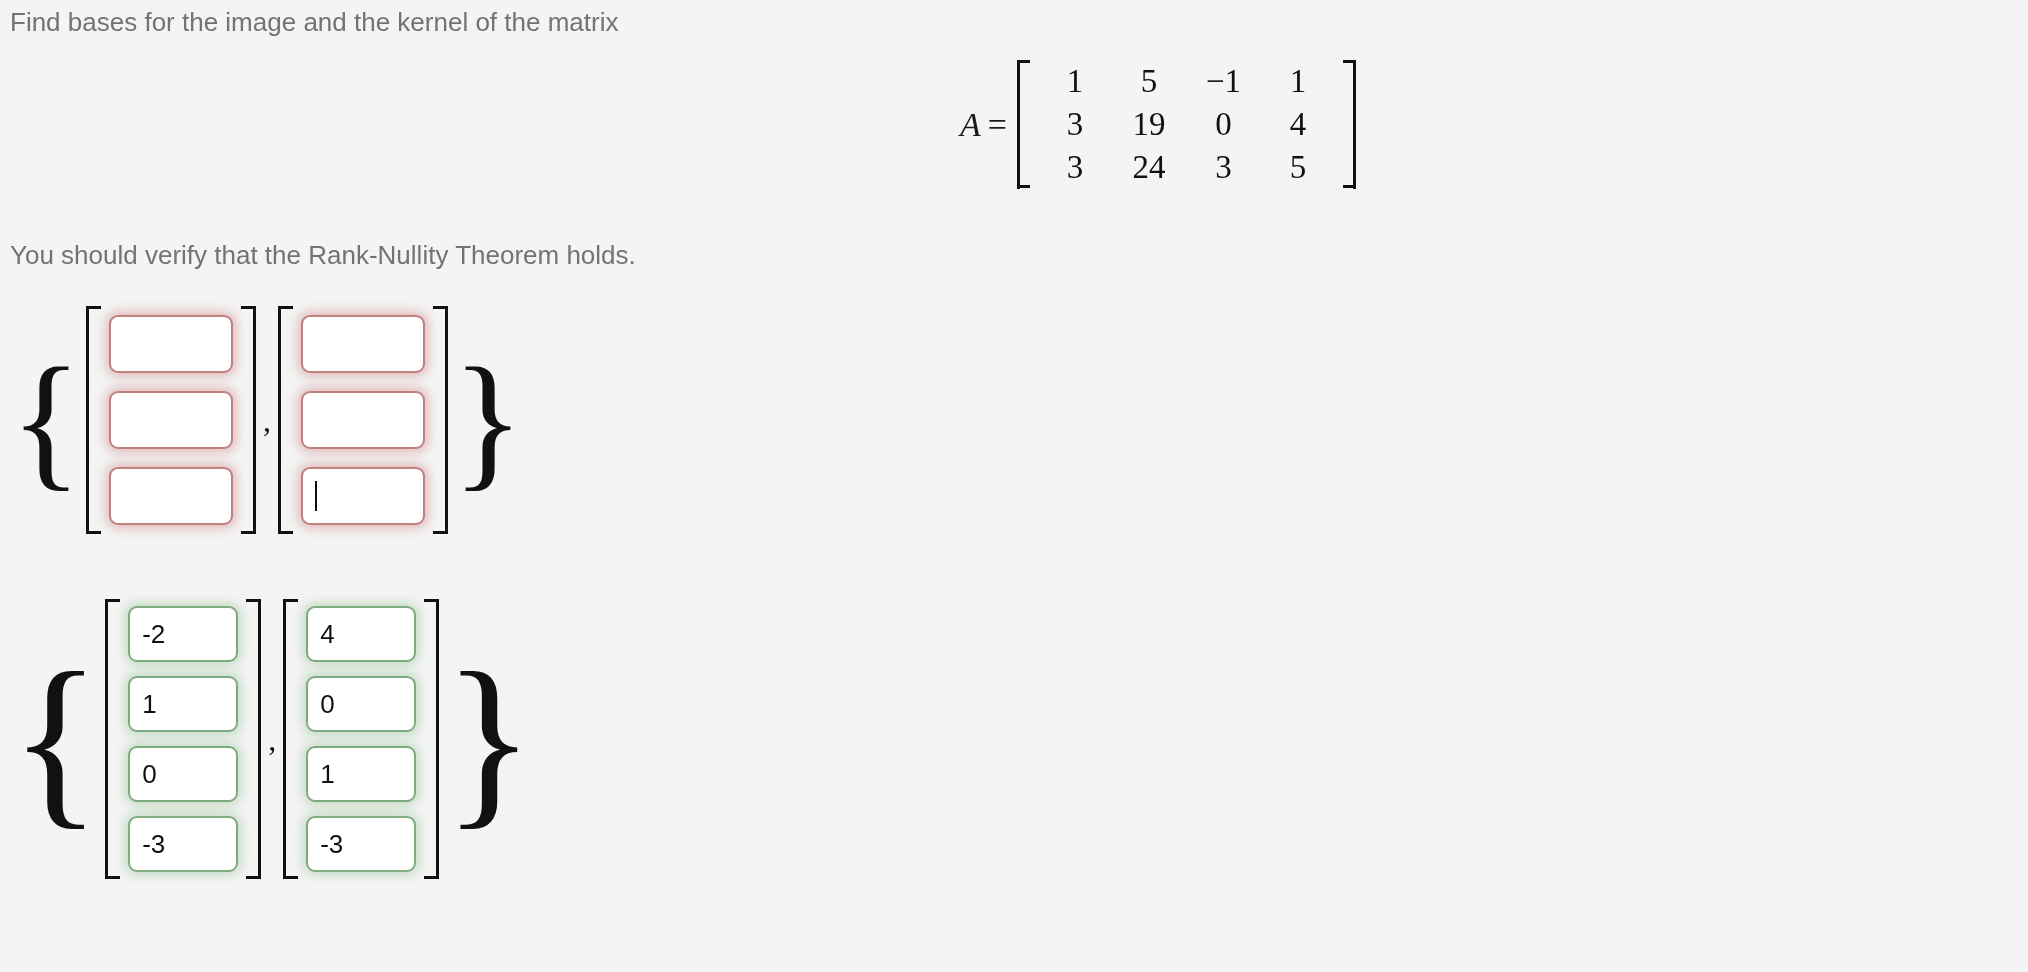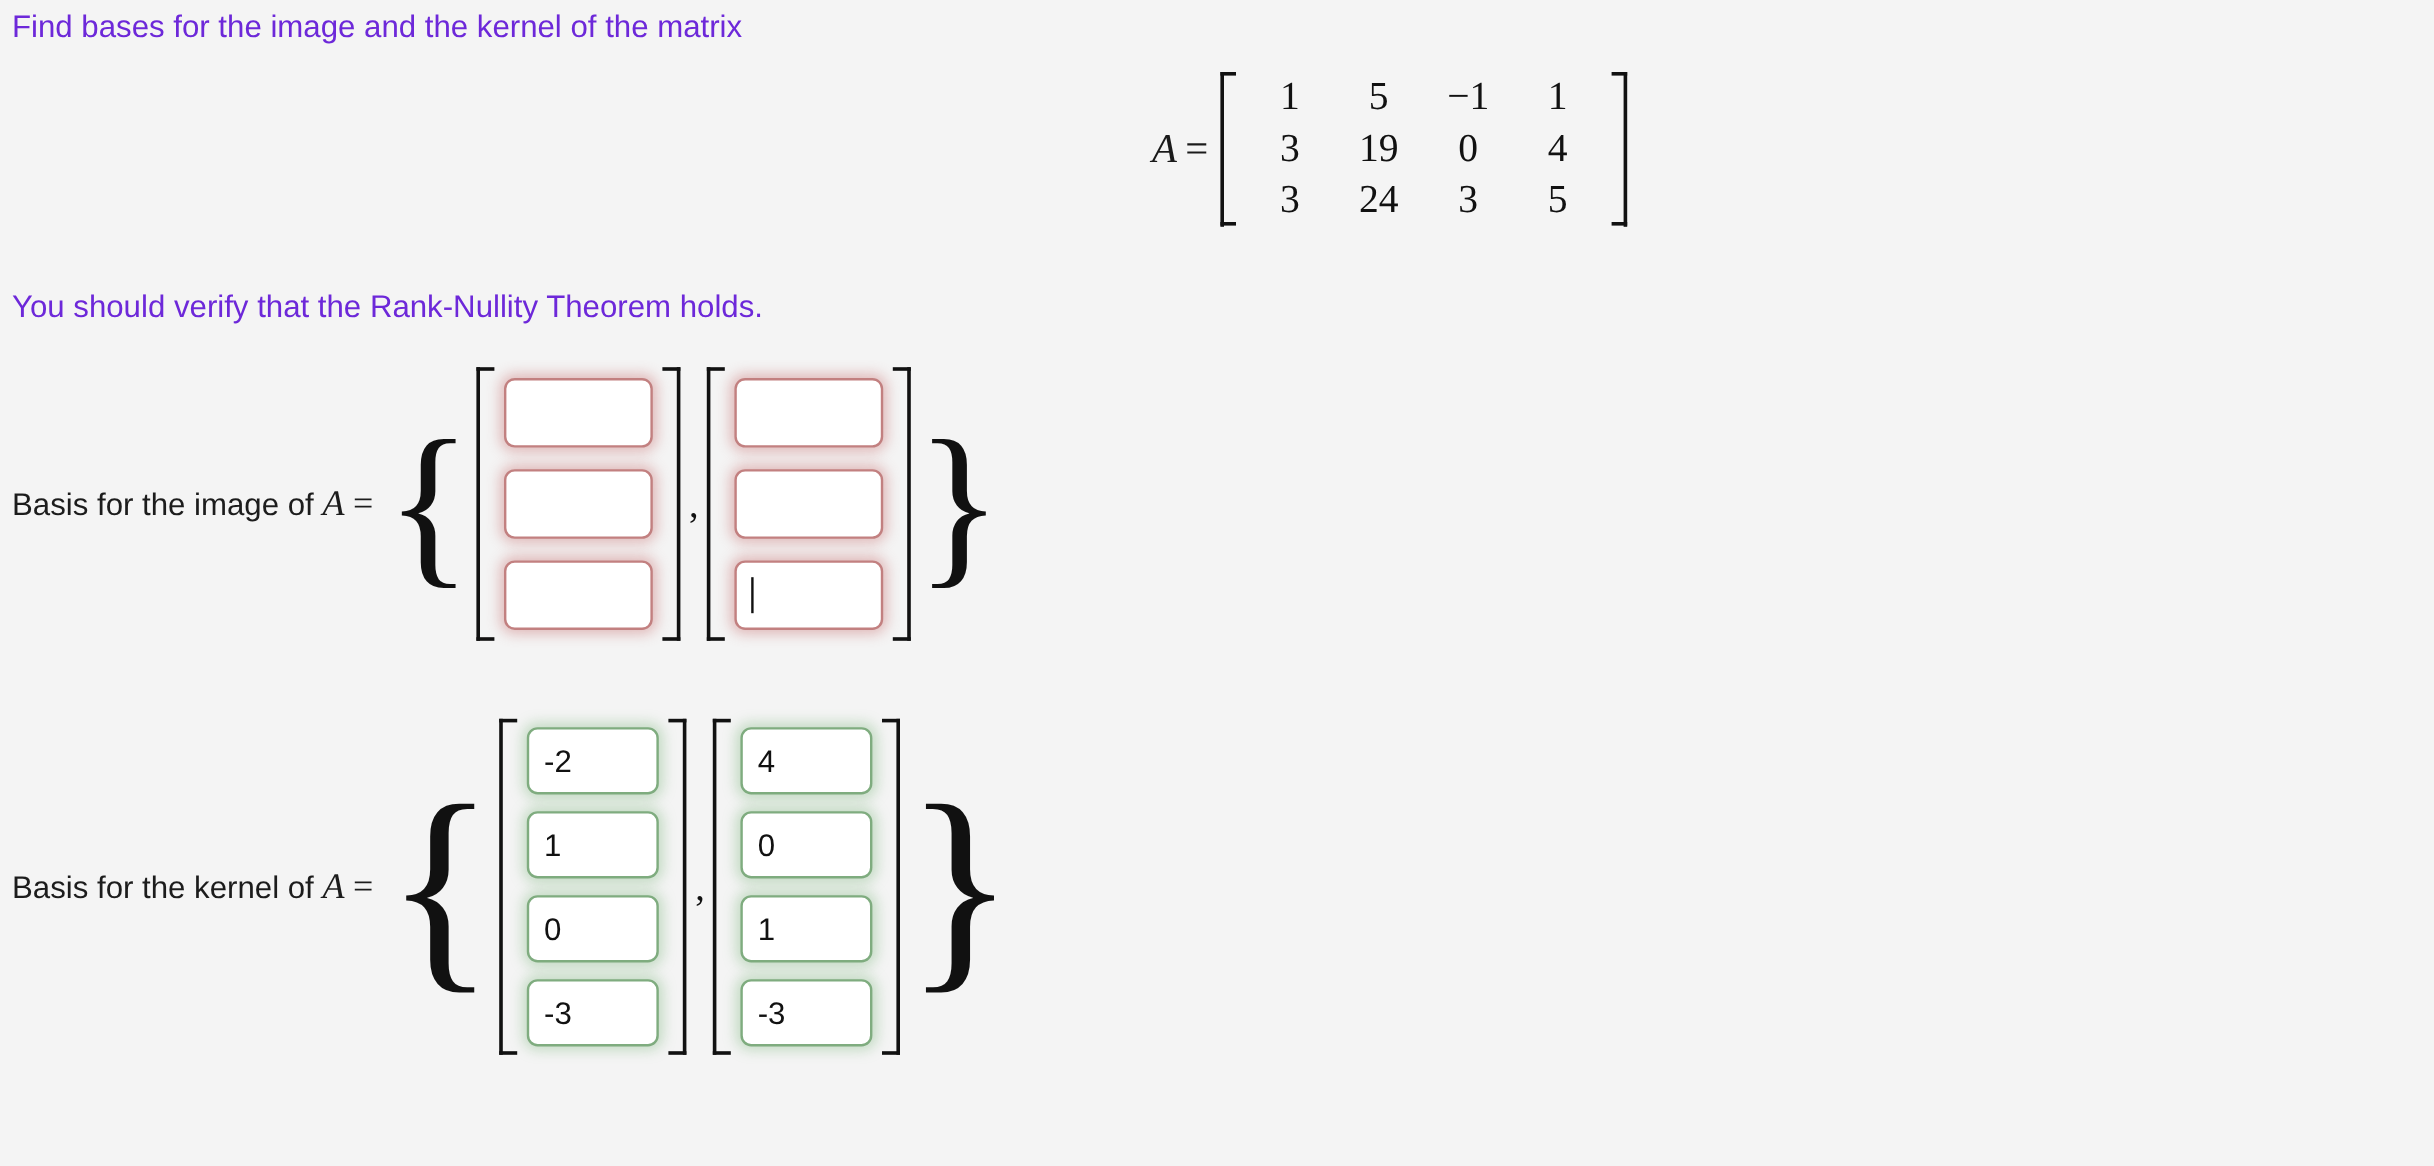--- a/index.html
+++ b/index.html
@@ -13,21 +13,21 @@
     position: relative;
     font-family: "Liberation Sans", sans-serif;
     color: #1a1a1a;
     overflow: hidden;
   }
 
   .prompt-line {
     position: absolute;
     font-size: 26px;
     line-height: 1.2;
-    color: #6d28d9;
+    color: #737373;
     white-space: nowrap;
     text-align: center;
   }
   #prompt-1 { left: 10px; top: 7px; }
   #prompt-2 { left: 10px; top: 240px; }
 
   
   .matrix-display {
     position: absolute;
     left: 960px;
@@ -226,25 +226,20 @@
         <td>24</td>
         <td>3</td>
         <td>5</td>
       </tr>
     </tbody>
   </table>
   <span class="mbracket right"></span>
 </div>
 
 <div class="answer-row" id="row-image">
-  <span class="row-label">
-    <span>Basis for the image of</span>
-    <span class="var">A</span>
-    <span class="eq">=</span>
-  </span>
 
   <span class="brace image left">{</span>
 
   <div class="vector">
     <span class="vbracket left">
         <span class="cap"></span>
       </span>
     <div class="cells">
       <div class="cell incorrect"></div>
       <div class="cell incorrect"></div>
@@ -270,25 +265,20 @@
     </div>
     <span class="vbracket right">
         <span class="cap"></span>
       </span>
   </div>
 
   <span class="brace image right">}</span>
 </div>
 
 <div class="answer-row" id="row-kernel">
-  <span class="row-label">
-    <span>Basis for the kernel of</span>
-    <span class="var">A</span>
-    <span class="eq">=</span>
-  </span>
 
   <span class="brace kernel left">{</span>
 
   <div class="vector">
     <span class="vbracket left">
         <span class="cap"></span>
       </span>
     <div class="cells">
       <div class="cell correct">-2</div>
       <div class="cell correct">1</div>

